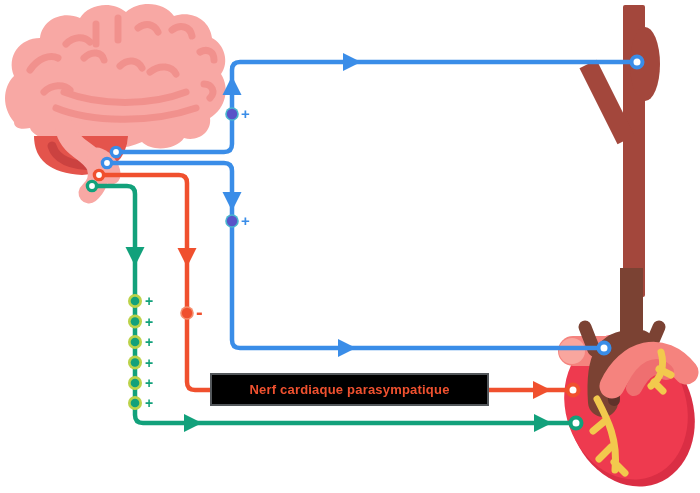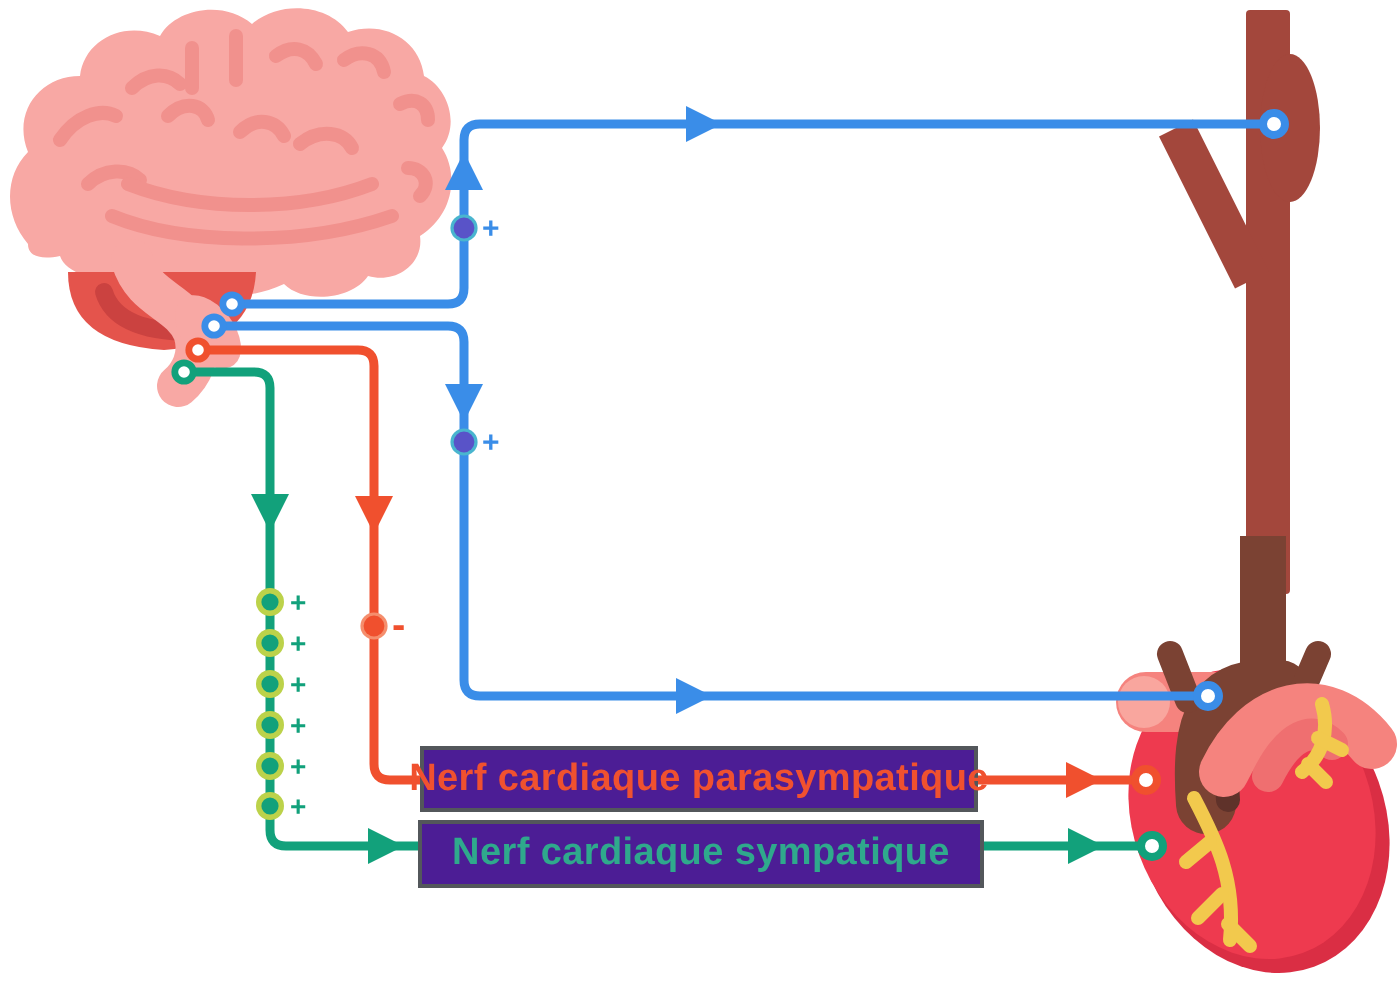--- a/index.html
+++ b/index.html
@@ -2,23 +2,23 @@
 <html><head>
 <meta charset="utf-8">
 <style>
   html,body{margin:0;padding:0;background:#ffffff;}
   #stage{
     position:relative;width:700px;height:493px;background:#ffffff;overflow:hidden;
     font-family:"Liberation Sans", sans-serif;
   }
   #diagram-svg{position:absolute;left:0;top:0;}
   .label-box{
-    position:absolute;box-sizing:border-box;background:#4c1d95;
+    position:absolute;box-sizing:border-box;background:#000000;
     border:2px solid #53575b;display:flex;align-items:center;justify-content:center;
-    font-size:19px;font-weight:600;letter-spacing:.2px;white-space:nowrap;
+    font-size:13px;font-weight:600;letter-spacing:.2px;white-space:nowrap;
   }
   #box-parasympathetic{left:210px;top:373px;width:279px;height:33px;color:#f0512f;}
   #box-sympathetic{left:209px;top:410px;width:283px;height:34px;color:#2fa98c;}
   .sign{font-family:"Liberation Sans", sans-serif;font-weight:bold;}
 </style>
 </head>
 <body>
 
 <div id="stage">
 
@@ -159,17 +159,14 @@
     <text x="145" y="347" font-size="14" fill="#12a17b">+</text>
     <text x="145" y="367.5" font-size="14" fill="#12a17b">+</text>
     <text x="145" y="388" font-size="14" fill="#12a17b">+</text>
     <text x="145" y="408" font-size="14" fill="#12a17b">+</text>
   </g>
 </svg>
 
   <div class="label-box" id="box-parasympathetic">
     <span>Nerf cardiaque parasympatique</span>
   </div>
-  <div class="label-box" id="box-sympathetic">
-    <span>Nerf cardiaque sympatique</span>
-  </div>
 
 </div>
 
 </body></html>

